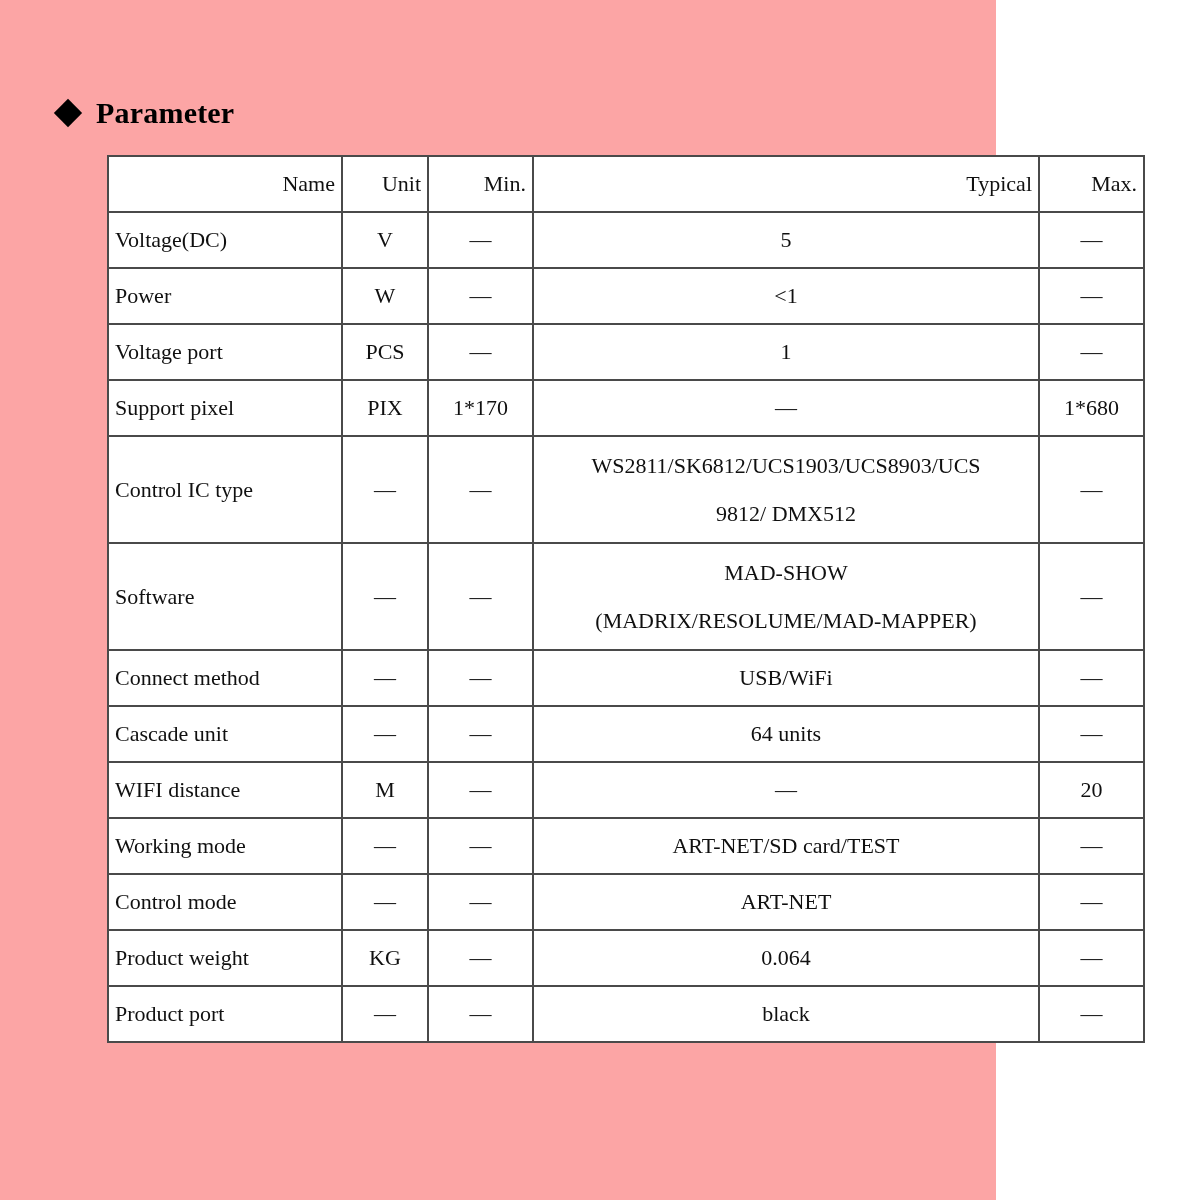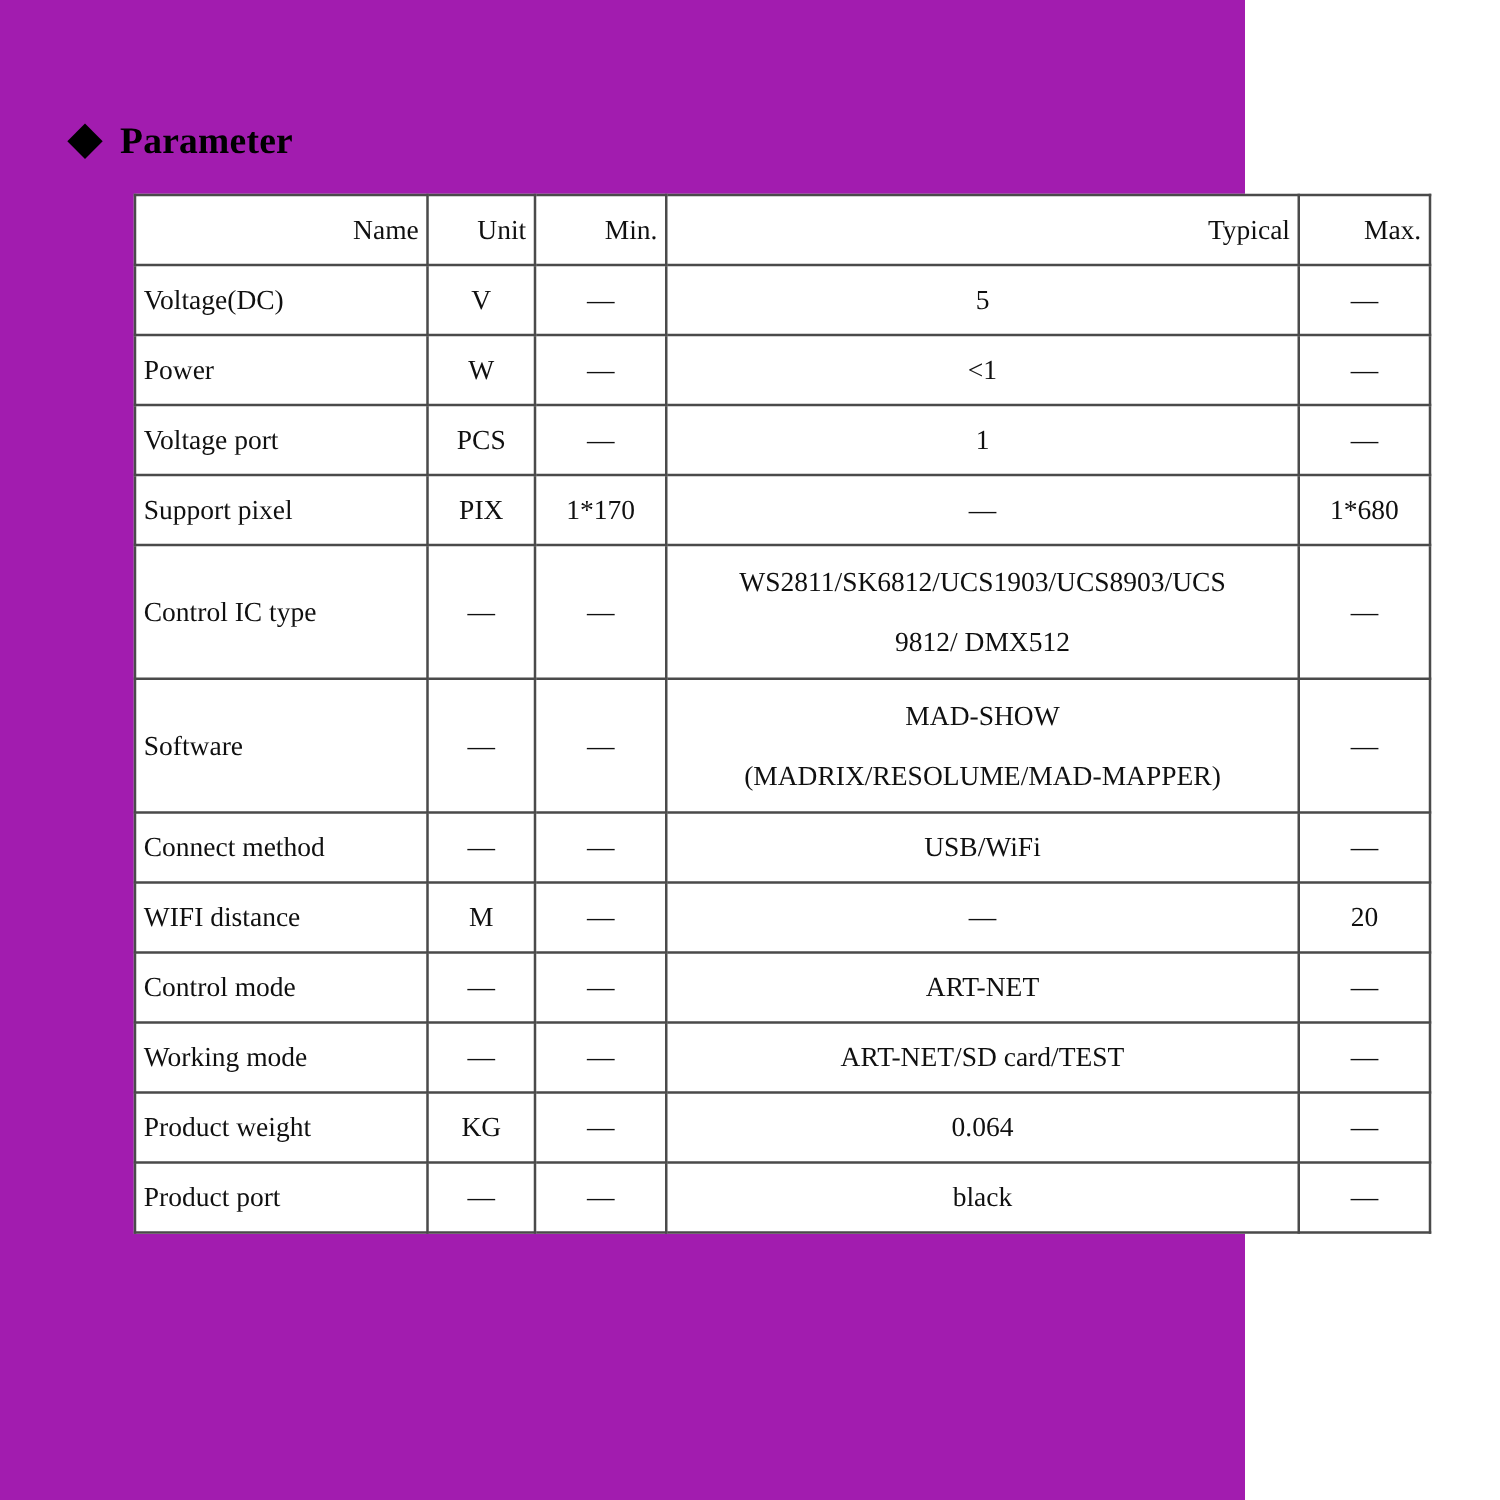--- a/index.html
+++ b/index.html
@@ -11,21 +11,21 @@
     width: 1200px;
     height: 1200px;
     font-family: "Liberation Serif", "DejaVu Serif", serif;
     color: #000000;
     overflow: hidden;
   }
   .page {
     position: relative;
     width: 996px;
     height: 1200px;
-    background: #a21caf;
+    background: #fca5a5;
   }
 
   
   .heading {
     position: absolute;
     left: 58px;
     top: 98px;
     display: flex;
     align-items: center;
     gap: 18px;
@@ -197,42 +197,49 @@
         </tr>
 
         <tr class="data-row">
           <td class="cell-name">Connect method</td>
           <td class="cell-center">—</td>
           <td class="cell-center">—</td>
           <td class="cell-typical">USB/WiFi</td>
           <td class="cell-center">—</td>
         </tr>
 
+        <tr class="data-row">
+          <td class="cell-name">Cascade unit</td>
+          <td class="cell-center">—</td>
+          <td class="cell-center">—</td>
+          <td class="cell-typical">64 units</td>
+          <td class="cell-center">—</td>
+        </tr>
 
         <tr class="data-row">
           <td class="cell-name">WIFI distance</td>
           <td class="cell-center">M</td>
           <td class="cell-center">—</td>
           <td class="cell-typical">—</td>
           <td class="cell-center">20</td>
         </tr>
 
         <tr class="data-row">
+          <td class="cell-name">Working mode</td>
+          <td class="cell-center">—</td>
+          <td class="cell-center">—</td>
+          <td class="cell-typical">ART-NET/SD card/TEST</td>
+          <td class="cell-center">—</td>
+        </tr>
+
+        <tr class="data-row">
           <td class="cell-name">Control mode</td>
           <td class="cell-center">—</td>
           <td class="cell-center">—</td>
           <td class="cell-typical">ART-NET</td>
-          <td class="cell-center">—</td>
-        </tr>
-
-        <tr class="data-row">
-          <td class="cell-name">Working mode</td>
-          <td class="cell-center">—</td>
-          <td class="cell-center">—</td>
-          <td class="cell-typical">ART-NET/SD card/TEST</td>
           <td class="cell-center">—</td>
         </tr>
 
         <tr class="data-row">
           <td class="cell-name">Product weight</td>
           <td class="cell-center">KG</td>
           <td class="cell-center">—</td>
           <td class="cell-typical">0.064</td>
           <td class="cell-center">—</td>
         </tr>

